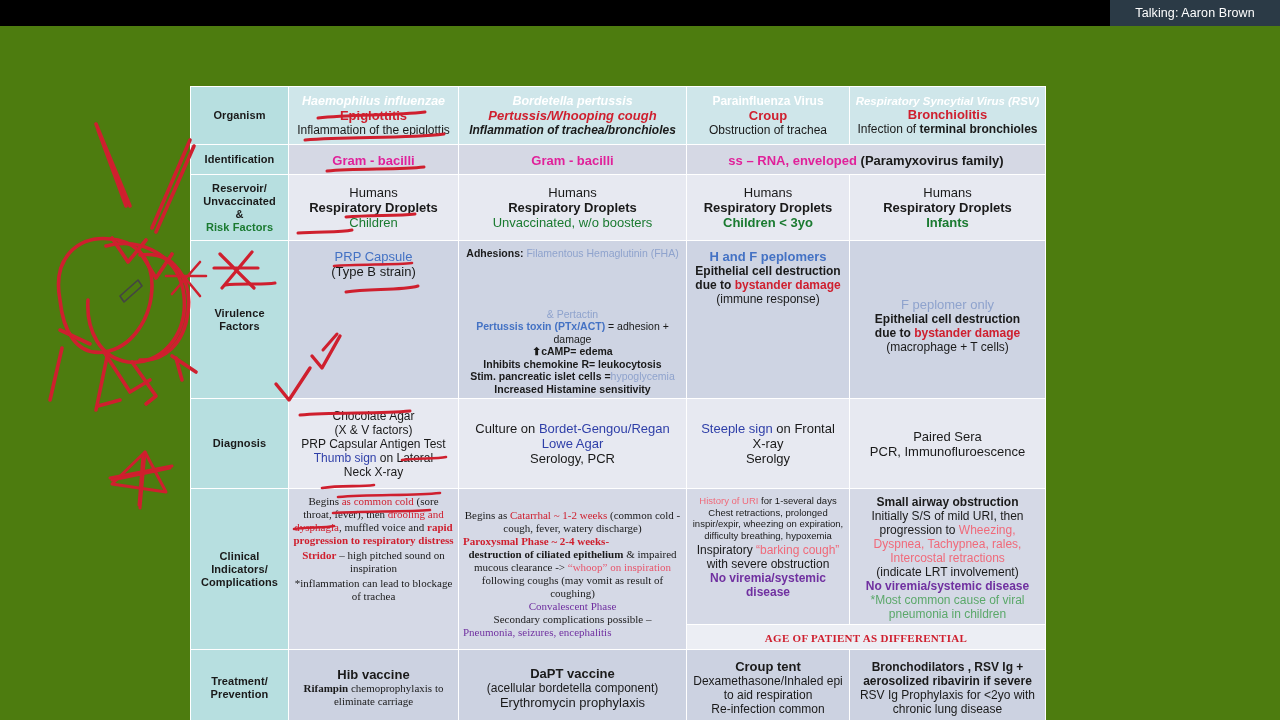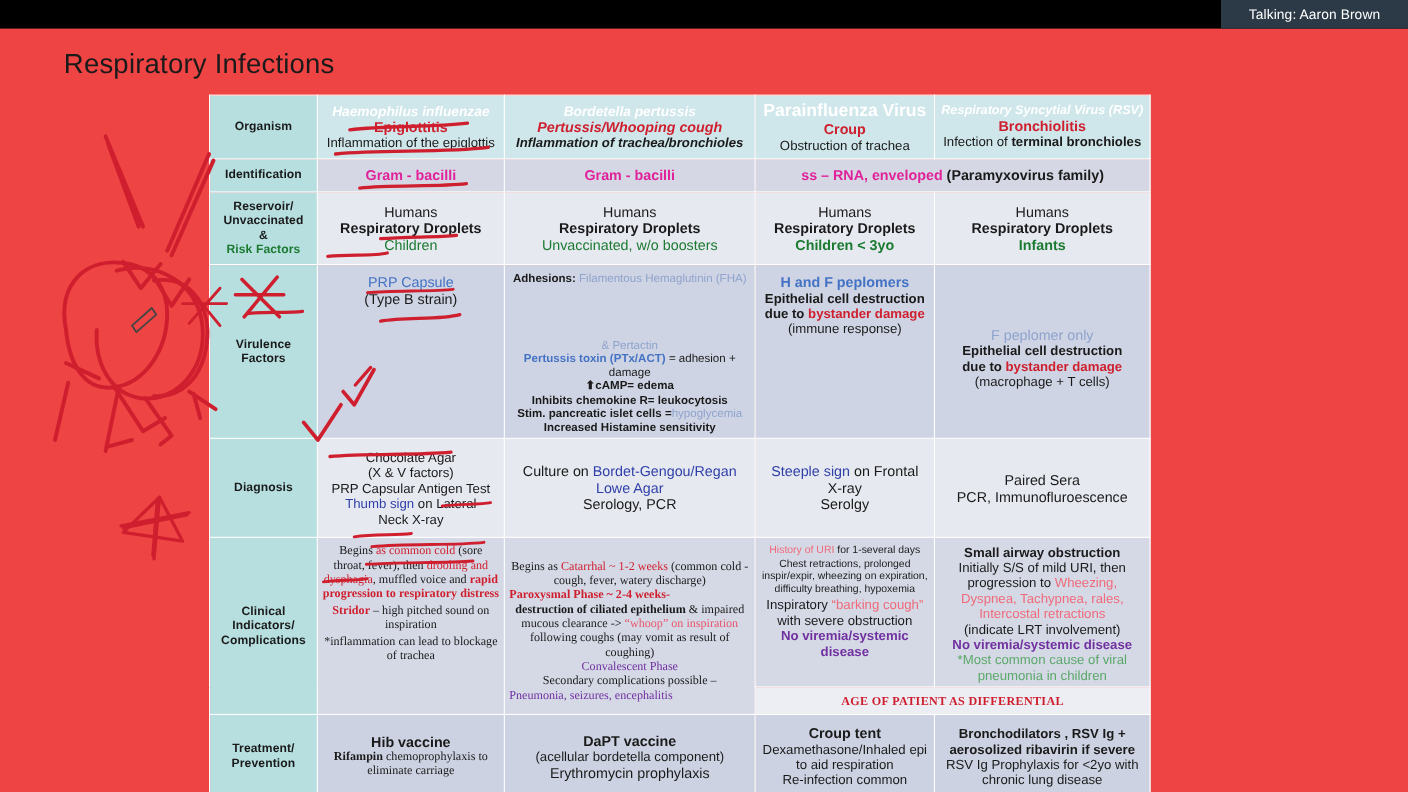--- a/index.html
+++ b/index.html
@@ -3,21 +3,21 @@
 <meta charset="utf-8">
 <style>
   * { box-sizing: border-box; }
   html, body {
     margin: 0; padding: 0;
     width: 1280px; height: 720px;
     background: #ffffff;
     font-family: "Liberation Sans", sans-serif;
     overflow: hidden;
   }
-  #stage { position: relative; width: 1280px; height: 720px; background: #ef4444; }
+  #stage { position: relative; width: 1280px; height: 720px; background: #4d7c0f; }
 
   
   .topbar {
     position: absolute; top: 0; left: 0; width: 1280px; height: 26px;
     background: #000000;
   }
   .talking-badge {
     position: absolute; top: 0; left: 1110px; width: 170px; height: 26px;
     background: #2b3a46; color: #ffffff;
     font-size: 12.5px; line-height: 26px; text-align: center;
@@ -66,21 +66,21 @@
   .cell-d { background: #ced4e3; }   
   .cell-e { background: #e7e9f1; }   
   .cell-f { background: #d5d9e6; }   
   .cell-g { background: #eceef4; }   
   .cell-h { background: #ccd2e1; }
 
   
   .ital { font-style: italic; }
   .b { font-weight: bold; }
   .white-it { color: #ffffff; font-style: italic; font-weight: bold; font-size: 12.5px; }
-  .white-b  { color: #ffffff; font-weight: bold; font-size: 16px; }
+  .white-b  { color: #ffffff; font-weight: bold; font-size: 12px; }
   .red  { color: #cf1f2e; }
   .redb { color: #cf1f2e; font-weight: bold; }
   .magenta { color: #e0219a; }
   .blue { color: #4472c4; }
   .bluedk { color: #2f3fa8; }
   .bluegray { color: #8fa3cd; margin-top: 48px; }
   .purple { color: #7030a0; }
   .green { color: #1a7a30; }
   .greenlt { color: #5ba86a; }
   .pink { color: #f06a7a; }
@@ -100,21 +100,20 @@
   }
 </style>
 </head>
 <body>
 
 <div id="stage">
 
   <div class="topbar"></div>
   <div class="talking-badge">Talking: Aaron Brown</div>
 
-  <div class="slide-title">Respiratory Infections</div>
 
   <table class="tbl">
     <colgroup>
       <col class="c0">
         <col class="c1">
         <col class="c2">
         <col class="c3">
         <col class="c4">
     </colgroup>
     <tbody>

